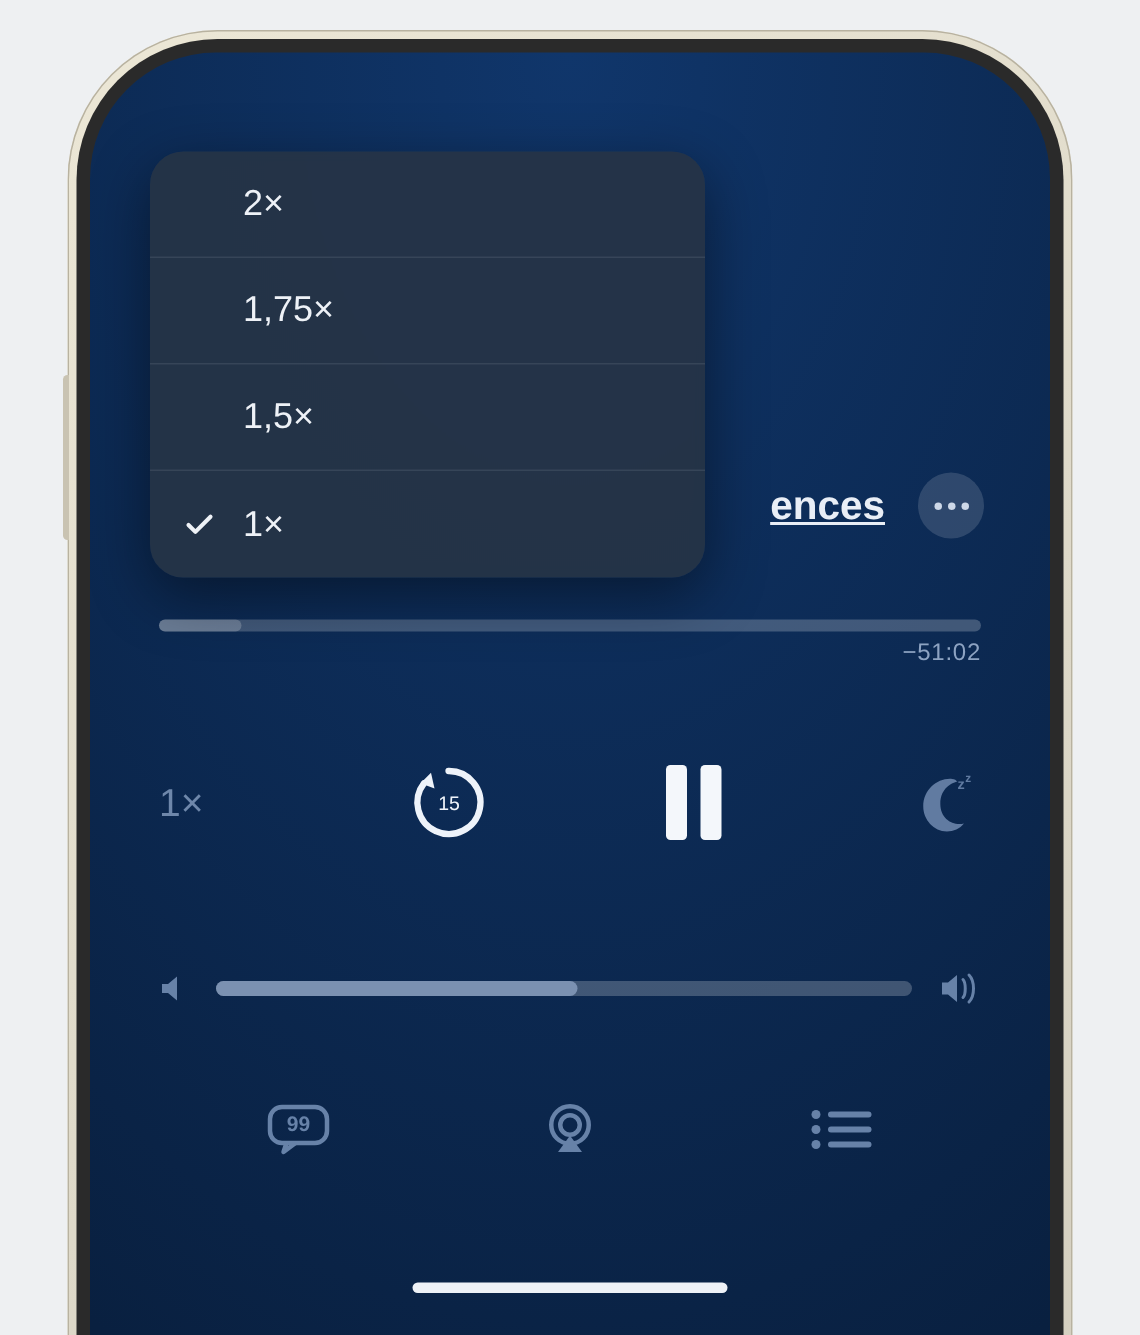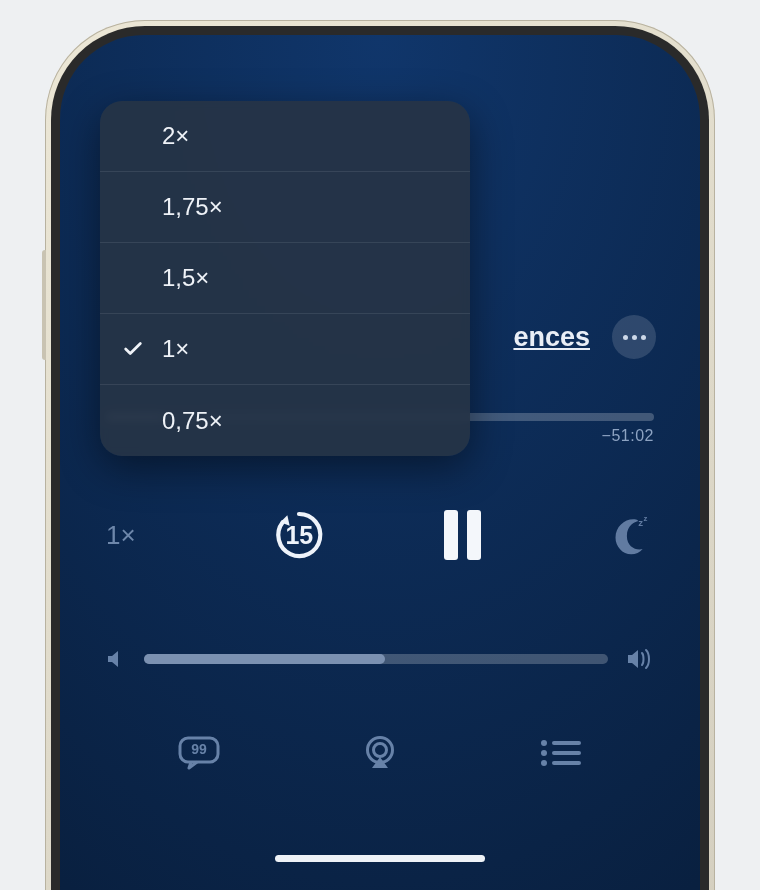--- a/index.html
+++ b/index.html
@@ -119,22 +119,22 @@
     width:56px; height:56px;
     position:relative;
   }
   .skip-back svg, .skip-fwd svg {
     width:56px; height:56px;
   }
   .skip-num {
     position:absolute; top:0; left:0; width:100%; height:100%;
     display:flex; align-items:center; justify-content:center;
     color:#eef3fa;
-    font-size:25px;
-    font-weight:700;
+    font-size:13px;
+    font-weight:400;
   }
   .pause-btn {
     display:flex; gap:9px;
     align-items:center; justify-content:center;
     width:60px; height:60px;
   }
   .pause-btn div {
     width:14px; height:50px;
     background:#f4f7fb;
     border-radius:3px;
@@ -325,20 +325,17 @@
             <span>1,5×</span>
           </div>
           <div class="speed-item">
             <span class="speed-check">
               <svg viewBox="0 0 24 24">
                 <path d="M4 12l5 5L20 6" fill="none" stroke="currentColor" stroke-width="3" stroke-linecap="round" stroke-linejoin="round"></path>
               </svg>
             </span>
             <span>1×</span>
           </div>
-          <div class="speed-item">
-            <span>0,75×</span>
-          </div>
         </div>
 
     </div>
   </div>
 </div>
 
 </body></html>

